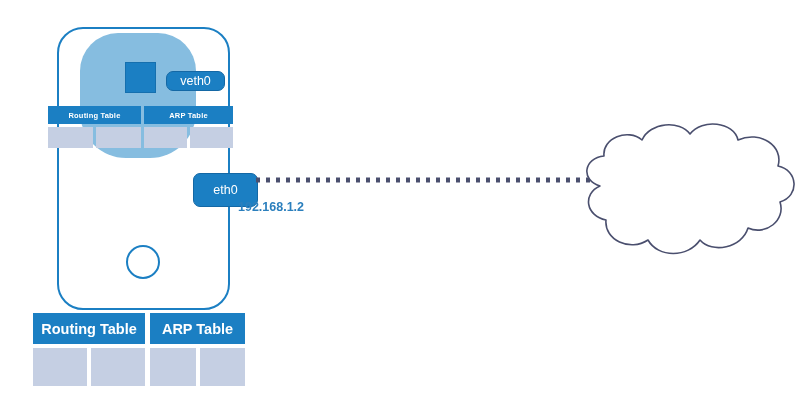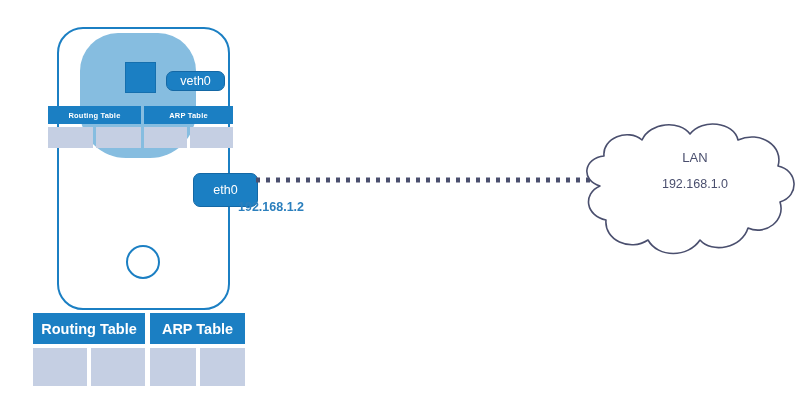--- a/index.html
+++ b/index.html
@@ -269,16 +269,14 @@
              C 132 -2, 164 2, 168 20
              C 190 10, 214 26, 208 46
              C 228 50, 230 76, 210 82
              C 216 100, 196 116, 178 108
              C 172 128, 142 134, 130 120
              C 118 138, 88 138, 78 120
              C 60 132, 34 120, 36 100
              C 16 96, 12 74, 30 66 Z" fill="#ffffff" stroke="#4a4f6e" stroke-width="1.6" stroke-linejoin="round"></path>
   </svg>
 
-  <div class="cloud-text cloud-name">LAN</div>
-  <div class="cloud-text cloud-subnet">192.168.1.0</div>
 
 </div>
 
 </body></html>

